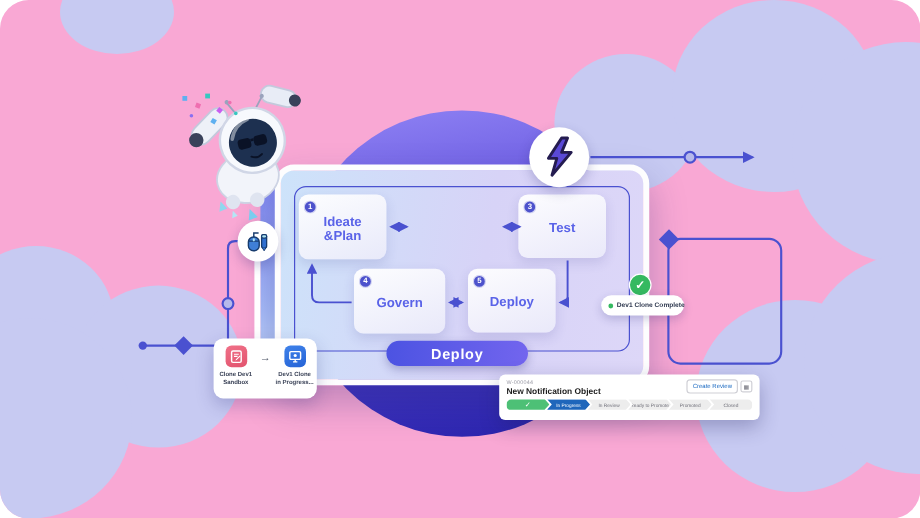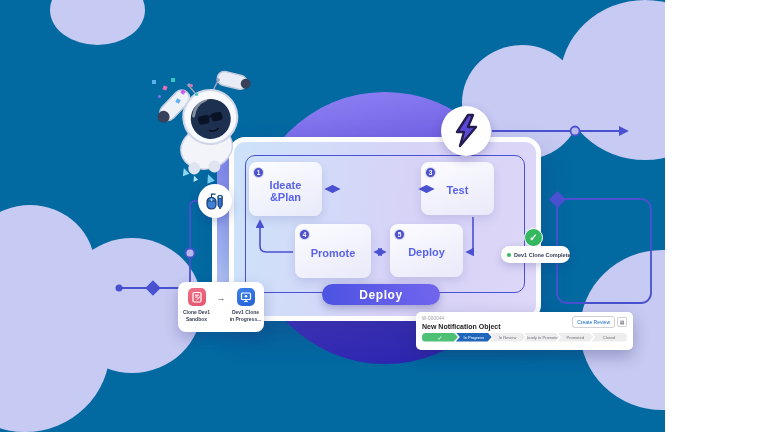--- a/index.html
+++ b/index.html
@@ -1,18 +1,18 @@
 <!DOCTYPE html>
 <html><head>
 <meta charset="utf-8">
 <style>
   * { margin:0; padding:0; box-sizing:border-box; }
   html,body { width:767px; height:432px; }
   body { font-family:"Liberation Sans", sans-serif; overflow:hidden; }
-  #stage { position:relative; width:665px; height:432px; background:#0369a1; overflow:hidden; }
+  #stage { position:relative; width:767px; height:432px; background:#f9a8d4; overflow:hidden;border-radius:24px; }
 
   
   .cloud { position:absolute; background:#c7caf2; border-radius:50%; }
 
   
   #hero-circle { position:absolute; left:249px; top:92px; width:272px; height:272px; border-radius:50%;
     background:linear-gradient(170deg,#8b7ef2 5%,#5645d6 48%,#2c25ae 95%); }
 
   
   #overlay { position:absolute; left:0; top:0; z-index:5; pointer-events:none; }
@@ -120,27 +120,27 @@
   <div id="white-connector"></div>
 
   <div id="panel">
     <div id="inner-outline"></div>
 
     <div class="flow-box" style="left:15px; top:20px; width:73px; height:54px;">
       <div class="num-chip">1</div>
       <div class="flow-label">Ideate
 &amp;Plan</div>
     </div>
-    <div class="flow-box" style="left:187px; top:20px; width:73px; height:53px;">
+    <div class="flow-box" style="left:198px; top:20px; width:73px; height:53px;">
       <div class="num-chip">3</div>
       <div class="flow-label">Test</div>
     </div>
     <div class="flow-box" style="left:61px; top:82px; width:76px; height:54px;">
       <div class="num-chip">4</div>
-      <div class="flow-label">Promote</div>
+      <div class="flow-label">Govern</div>
     </div>
     <div class="flow-box" style="left:156px; top:82px; width:73px; height:53px;">
       <div class="num-chip">5</div>
       <div class="flow-label">Deploy</div>
     </div>
   </div>
 
   <svg id="overlay" width="767" height="432" viewBox="0 0 767 432">
     <defs>
       <marker id="ah" viewBox="0 0 8 8" refX="6.5" refY="4" markerWidth="5.5" markerHeight="5.5" orient="auto-start-reverse">

